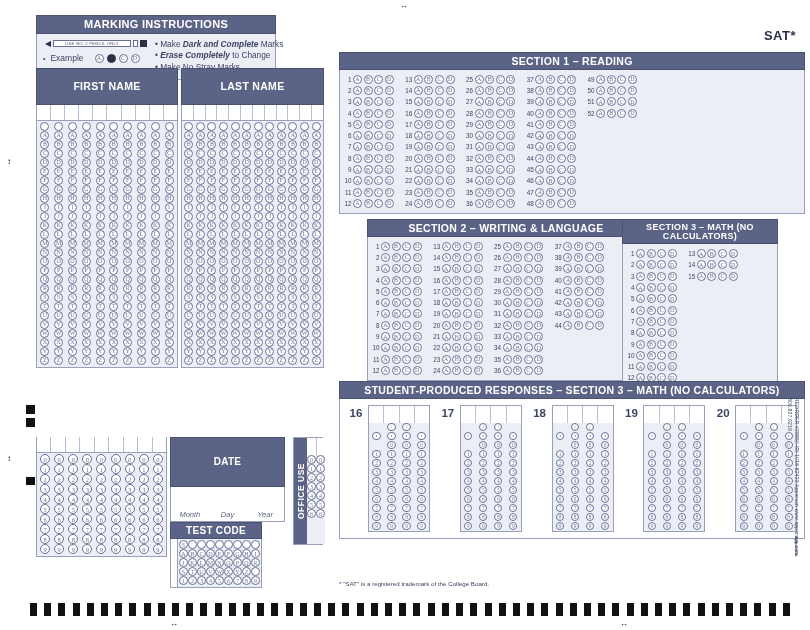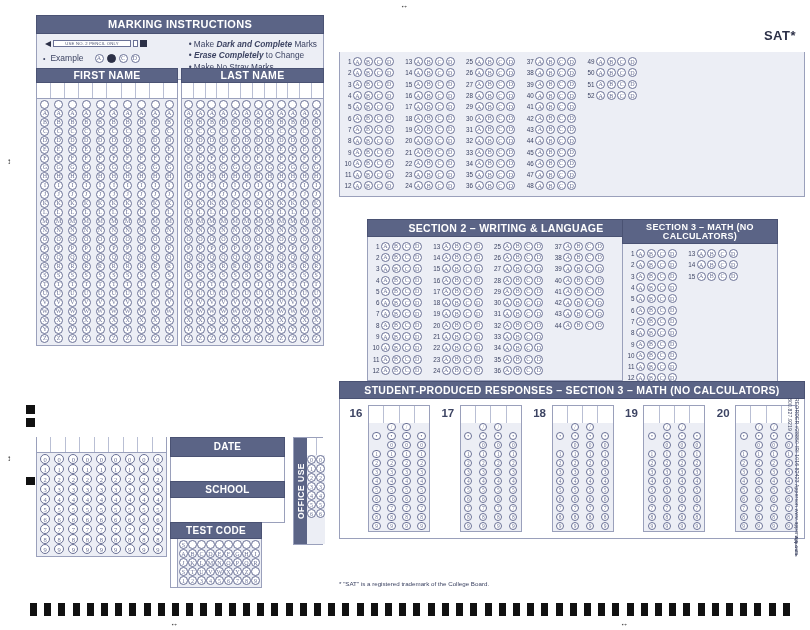--- a/index.html
+++ b/index.html
@@ -26,21 +26,21 @@
     font-family:"Liberation Serif", serif;
     flex:0 0 auto;
   }
   .bub.b9 { width:9px; height:9px; font-size:6px; }
   .bub.b8 { width:8.2px; height:8.2px; font-size:5.4px; }
   .bub.b10 { width:10px; height:10px; font-size:6.5px; }
   .bub.blank { color:transparent; }
   .bub.filled { background:#2c3047; border-color:#2c3047; color:transparent; }
 
   
-  #marking-instructions { position:absolute; left:36px; top:15px; width:288px; }
+  #marking-instructions { position:absolute; left:36px; top:15px; width:240px; }
   #marking-instructions .bar { font-size:11px; padding:3px 0 3px; }
   .mi-body {
     border:1px solid #9aa0bb; border-top:none; background:#eceef5;
     display:flex; padding:5px 6px 6px 6px; gap:8px;
   }
   .mi-left { width:142px; }
   .pencil-row { display:flex; align-items:center; gap:2px; margin:1px 0 6px 2px; }
   .pencil-tip {
     width:0;height:0;border-top:3px solid transparent;border-bottom:3px solid transparent;
     border-right:6px solid #2c3047;
@@ -55,21 +55,21 @@
   .mi-example { display:flex; align-items:center; gap:5px; font-size:8.5px; }
   .mi-example .dot { font-size:7px; }
   .ex-bubbles { display:flex; gap:3px; margin-left:6px; }
   .mi-right { flex:1; font-size:8.3px; line-height:11.4px; }
   .mi-right div { white-space:nowrap; }
   .mi-right b { font-style:italic;margin-top:45px; }
 
   
   #first-name-block { position:absolute; left:36px; top:68px; width:142px; }
   #last-name-block  { position:absolute; left:181px; top:68px; width:143px; }
-  .name-block .bar { font-size:10.5px; padding:1px 0; }
+  .name-block .bar { font-size:10.5px; padding:12px 0; }
   .write-row { display:flex; background:#eceef5; border:1px solid #9aa0bb; border-top:none; }
   .write-cell { flex:1; height:15px; border-right:1px solid #b9bfd4; background:#fff; }
   .write-cell:last-child { border-right:none; }
   .grid-box { border:1px solid #9aa0bb; border-top:none; background:#eceef5; padding:1px 1px 2px; }
   .grid-row { display:flex; justify-content:space-around; }
 
   
   .sec .bar { font-size:10.5px; padding:2.5px 0; }
   .sec-body { border:1px solid #9aa0bb; border-top:none; background:#eceef5; display:flex; padding:4px 3px; }
   .qcol { display:flex; flex-direction:column; }
@@ -91,21 +91,21 @@
   .gi-write { display:flex; height:17px; }
   .gi-write div { flex:1; border-right:1px solid #b9bfd4; }
   .gi-write div:last-child { border-right:none; }
   .gi-bubrow { display:flex; justify-content:space-around; background:#eceef5; align-items:center; height:9px; }
   .gi-cell { width:14px; display:flex; justify-content:center; }
 
   
   #id-number { position:absolute; left:36px; top:437px; width:131px; }
   #id-number .bar { font-size:10px; padding:2.5px 0; }
   #date-block { position:absolute; left:170px; top:437px; width:115px; }
-  #date-block .bar { font-size:10px; padding:4px 0; }
+  #date-block .bar { font-size:10px; padding:19px 0; }
   .date-body { border:1px solid #9aa0bb; border-top:none; background:#fff; height:35px; position:relative; }
   .date-labels { position:absolute; bottom:2px; left:0; right:0; display:flex; font-size:7.5px; font-style:italic; color:#5b6486; }
   .date-labels span { flex:1; text-align:center; }
   #school-block { position:absolute; left:170px; top:481px; width:115px; }
   #school-block .bar { font-size:10px; padding:2.5px 0; }
   .school-body { border:1px solid #9aa0bb; border-top:none; background:#fff; height:25px; }
   #test-code { position:absolute; left:170px; top:522px; width:92px; }
   #test-code .bar { font-size:10px; padding:2.5px 0; }
   .tc-body { border:1px solid #9aa0bb; border-top:none; background:#eceef5; display:flex; }
   .tc-write { width:13px; background:#fff; border-right:1px solid #9aa0bb; }
@@ -920,20 +920,21 @@
           <span class="bub b9">Z</span>
           <span class="bub b9">Z</span>
           <span class="bub b9">Z</span>
           <span class="bub b9">Z</span>
           <span class="bub b9">Z</span>
         </div>
       </div>
   </div>
 
   <div class="sec" id="section1">
+    <div class="bar">SECTION 1 – READING</div>
     <div class="sec-body">
         <div class="qcol" style="margin-right: 10px;">
           <div class="qrow">
             <span class="qnum">1</span>
             <span class="qbubs">
               <span class="bub b9">A</span>
               <span class="bub b9">B</span>
               <span class="bub b9">C</span>
               <span class="bub b9">D</span>
             </span>
@@ -2965,24 +2966,20 @@
     <div class="bar">DATE</div>
     <div class="date-body">
       <div class="date-labels" id="date-labels">
           <span>Month</span>
           <span>Day</span>
           <span>Year</span>
         </div>
     </div>
   </div>
 
-  <div id="school-block">
-    <div class="bar">SCHOOL</div>
-    <div class="school-body"></div>
-  </div>
 
   <div id="test-code">
     <div class="bar">TEST CODE</div>
     <div class="tc-body">
       <div class="tc-write"></div>
       <div class="tc-rows" id="tc-rows">
           <div class="grid-row">
             <span class="bub b9">S</span>
             <span class="bub b9 blank"></span>
             <span class="bub b9 blank"></span>

